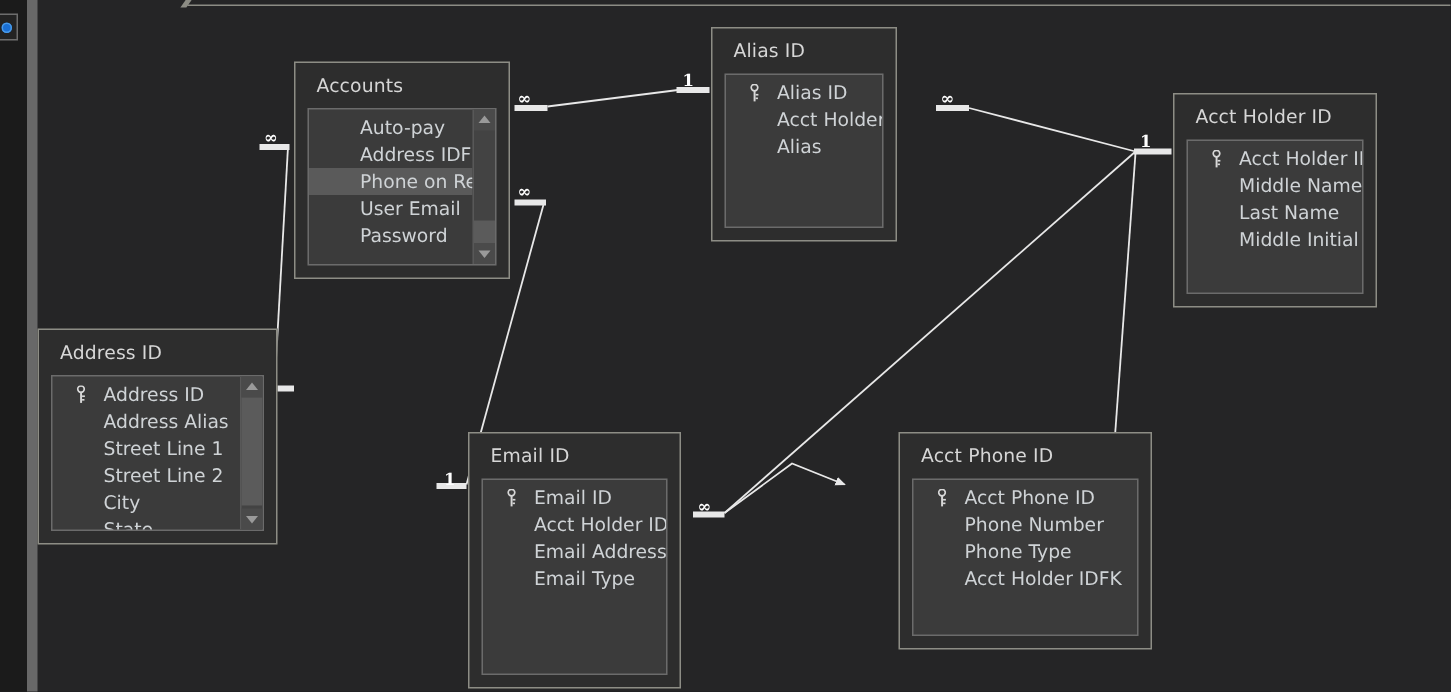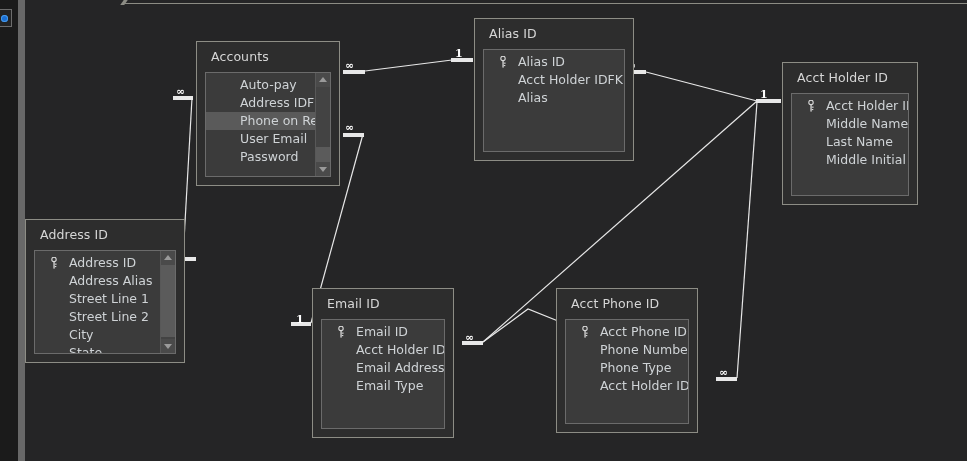--- a/index.html
+++ b/index.html
@@ -232,21 +232,21 @@
             <div class="btn up">
               <i></i>
             </div>
             <div class="thumb" style="top: 74px; height: 28px;"></div>
             <div class="btn down">
               <i></i>
             </div>
           </div>
         </div>
       </div>
-      <div class="table-box" style="left: 474px; top: 18px; width: 160px; height: 143px;">
+      <div class="table-box" style="left: 474px; top: 18px; width: 124px; height: 143px;">
         <div class="table-title">Alias ID</div>
         <div class="field-pane">
           <div class="field-list">
             <div class="field-row"><svg class="key-icon" viewBox="0 0 6 12">
                 <circle cx="3" cy="2.4" r="2.2" fill="none" stroke="#d8d8d8" stroke-width="1.1"></circle>
                 <rect x="2.4" y="4.2" width="1.3" height="7.4" fill="#d8d8d8"></rect>
                 <rect x="3.7" y="6.6" width="1.9" height="1.1" fill="#d8d8d8"></rect>
                 <rect x="3.7" y="9.0" width="1.6" height="1.1" fill="#d8d8d8"></rect>
               </svg><span>Alias ID</span></div>
             <div class="field-row"><span>Acct Holder IDFK</span></div>
@@ -290,37 +290,37 @@
             <div class="btn up">
               <i></i>
             </div>
             <div class="thumb" style="top: 14px; height: 72px;"></div>
             <div class="btn down">
               <i></i>
             </div>
           </div>
         </div>
       </div>
-      <div class="table-box" style="left: 312px; top: 288px; width: 142px; height: 150px;">
+      <div class="table-box" style="left: 312px; top: 288px; width: 142px; height: 171px;">
         <div class="table-title">Email ID</div>
         <div class="field-pane">
           <div class="field-list">
             <div class="field-row"><svg class="key-icon" viewBox="0 0 6 12">
                 <circle cx="3" cy="2.4" r="2.2" fill="none" stroke="#d8d8d8" stroke-width="1.1"></circle>
                 <rect x="2.4" y="4.2" width="1.3" height="7.4" fill="#d8d8d8"></rect>
                 <rect x="3.7" y="6.6" width="1.9" height="1.1" fill="#d8d8d8"></rect>
                 <rect x="3.7" y="9.0" width="1.6" height="1.1" fill="#d8d8d8"></rect>
               </svg><span>Email ID</span></div>
             <div class="field-row"><span>Acct Holder IDFK</span></div>
             <div class="field-row"><span>Email Address</span></div>
             <div class="field-row"><span>Email Type</span></div>
           </div>
         </div>
       </div>
-      <div class="table-box" style="left: 556px; top: 288px; width: 142px; height: 145px;">
+      <div class="table-box" style="left: 599px; top: 288px; width: 169px; height: 145px;">
         <div class="table-title">Acct Phone ID</div>
         <div class="field-pane">
           <div class="field-list">
             <div class="field-row"><svg class="key-icon" viewBox="0 0 6 12">
                 <circle cx="3" cy="2.4" r="2.2" fill="none" stroke="#d8d8d8" stroke-width="1.1"></circle>
                 <rect x="2.4" y="4.2" width="1.3" height="7.4" fill="#d8d8d8"></rect>
                 <rect x="3.7" y="6.6" width="1.9" height="1.1" fill="#d8d8d8"></rect>
                 <rect x="3.7" y="9.0" width="1.6" height="1.1" fill="#d8d8d8"></rect>
               </svg><span>Acct Phone ID</span></div>
             <div class="field-row"><span>Phone Number</span></div>

